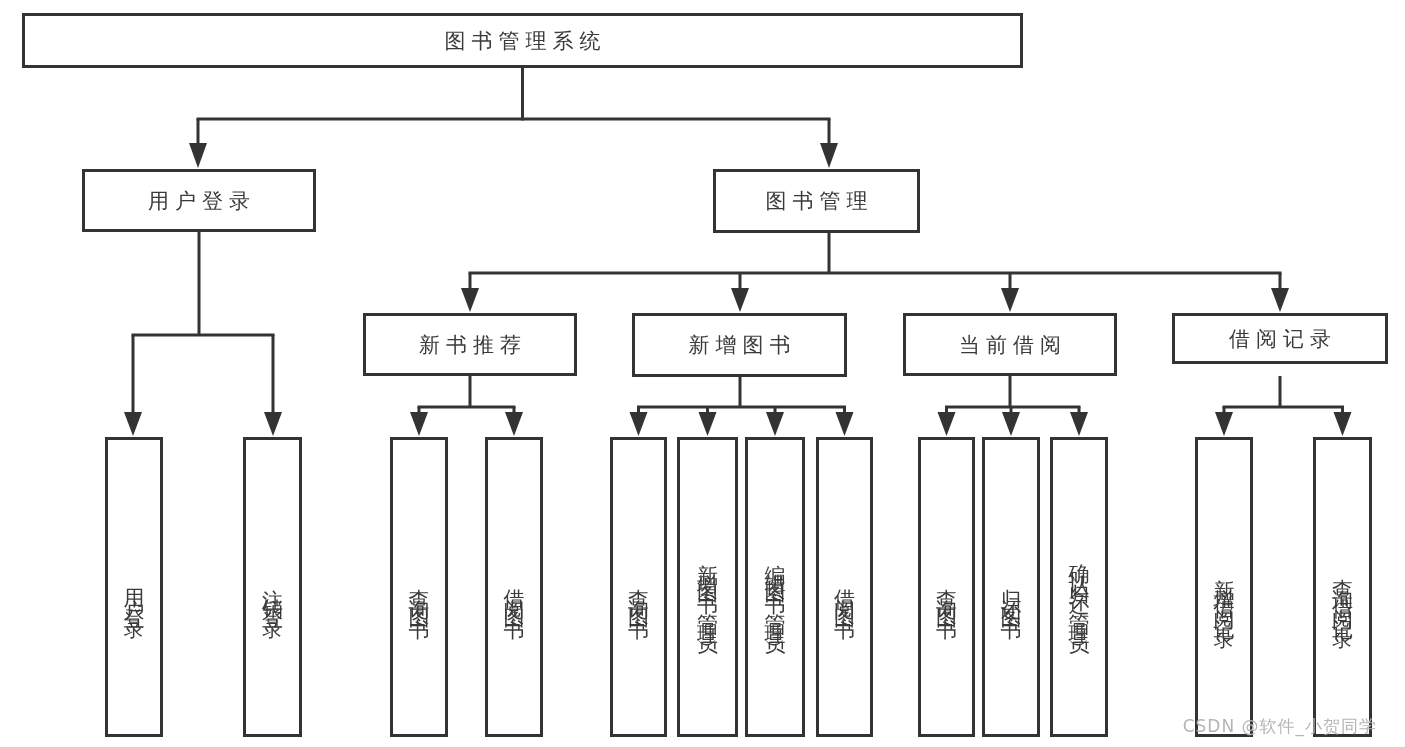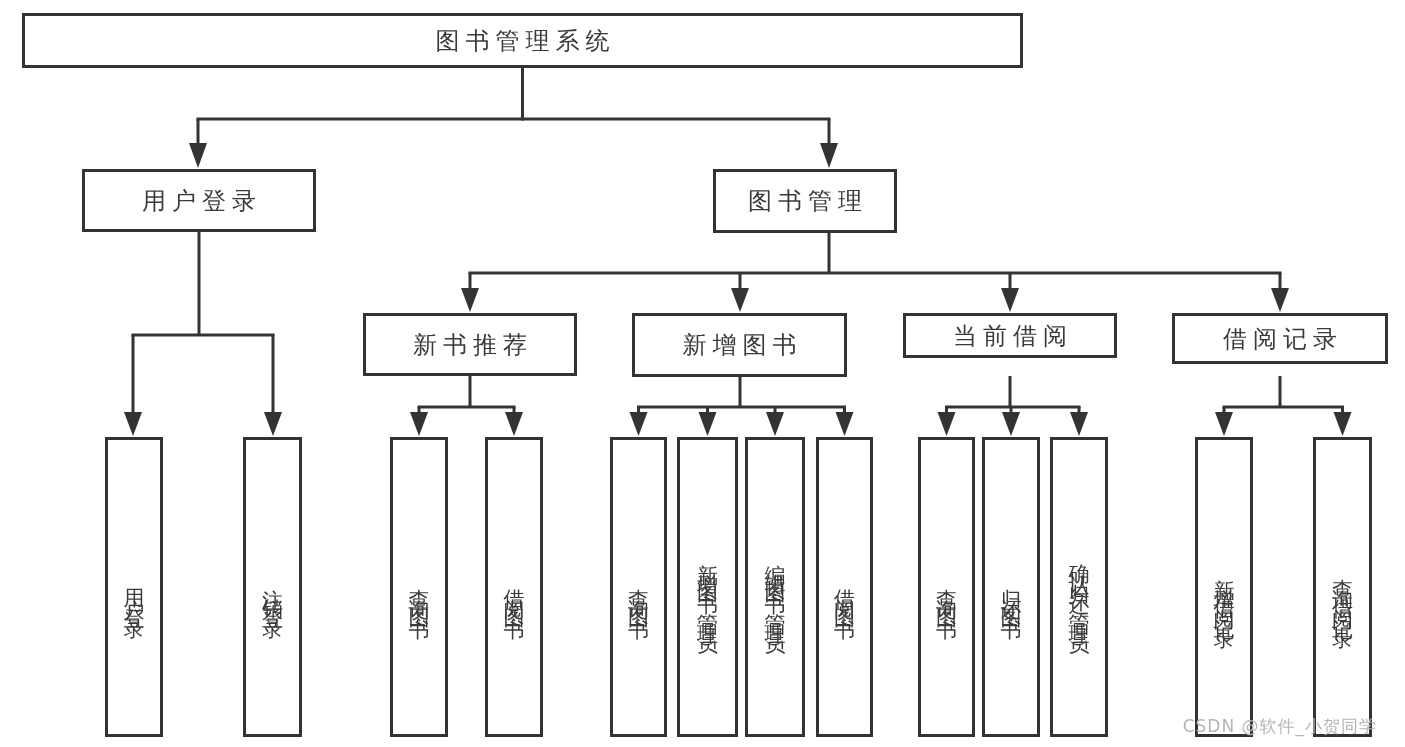--- a/index.html
+++ b/index.html
@@ -7,21 +7,21 @@
     position:relative;width:1405px;height:747px;background:#ffffff;overflow:hidden;
     font-family:"DejaVu Sans","Liberation Sans",sans-serif;
   }
   #connectors{position:absolute;left:0;top:0;width:1405px;height:747px;}
   .node,.leaf{
     position:absolute;box-sizing:border-box;background:#ffffff;
     border:3px solid #333333;color:#3a3a3a;
     display:flex;align-items:center;justify-content:center;
     white-space:nowrap;
   }
-  .node{font-size:24px;letter-spacing:6px;padding-left:6px;}
+  .node{font-size:21px;letter-spacing:6px;padding-left:6px;}
   .leaf{
     writing-mode:vertical-rl;
     font-size:21px;letter-spacing:10px;padding-top:10px;
     white-space:normal;
   }
   #watermark{
     position:absolute;right:28px;bottom:9px;z-index:10;
     font-size:17px;color:#b5b5b5;letter-spacing:1px;pointer-events:none;
   }
 </style>
@@ -99,25 +99,25 @@
       <polygon points="1002,412 1020,412 1011,436"></polygon>
       <polygon points="1070,412 1088,412 1079,436"></polygon>
       <polygon points="1215,412 1233,412 1224,436"></polygon>
       <polygon points="1333.5,412 1351.5,412 1342.5,436"></polygon>
     </g>
   </svg>
 
   <div class="node" style="left:22px;top:13px;width:1001px;height:55px">图书管理系统</div>
 
   <div class="node" style="left:82px;top:169px;width:234px;height:63px">用户登录</div>
-  <div class="node" style="left:713px;top:169px;width:184px;height:64px">图书管理</div>
+  <div class="node" style="left:713px;top:169px;width:207px;height:64px">图书管理</div>
 
   <div class="node" style="left:363px;top:313px;width:214px;height:63px">新书推荐</div>
   <div class="node" style="left:632px;top:313px;width:215px;height:64px">新增图书</div>
-  <div class="node" style="left:903px;top:313px;width:214px;height:45px">当前借阅</div>
+  <div class="node" style="left:903px;top:313px;width:214px;height:63px">当前借阅</div>
   <div class="node" style="left:1172px;top:313px;width:216px;height:51px">借阅记录</div>
 
   <div class="leaf" style="left:105px;top:437px;width:58px;height:300px">用户登录</div>
   <div class="leaf" style="left:243px;top:437px;width:59px;height:300px">注销登录</div>
 
   <div class="leaf" style="left:390px;top:437px;width:58px;height:300px">查询图书</div>
   <div class="leaf" style="left:485px;top:437px;width:58px;height:300px">借阅图书</div>
 
   <div class="leaf" style="left:610px;top:437px;width:57px;height:300px">查询图书</div>
   <div class="leaf" style="left:677px;top:437px;width:61px;height:300px">新增图书（管理员）</div>

